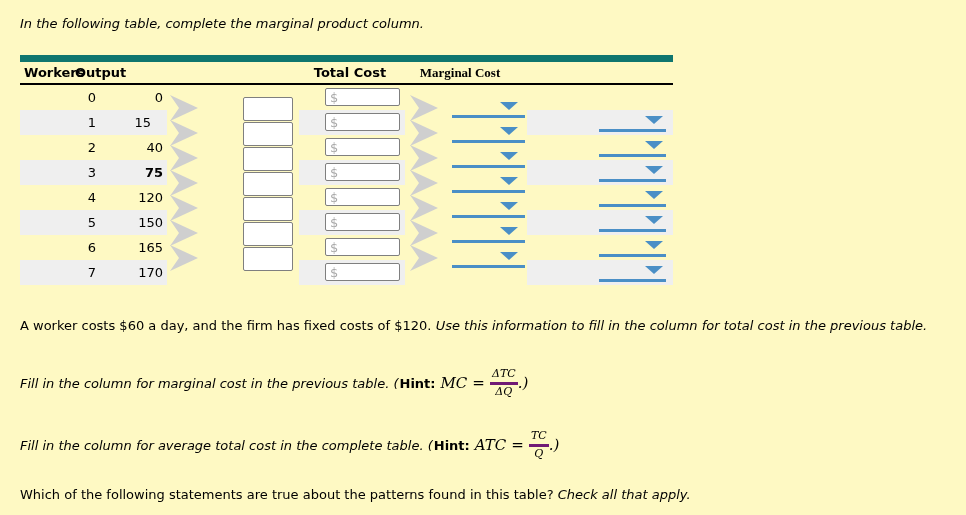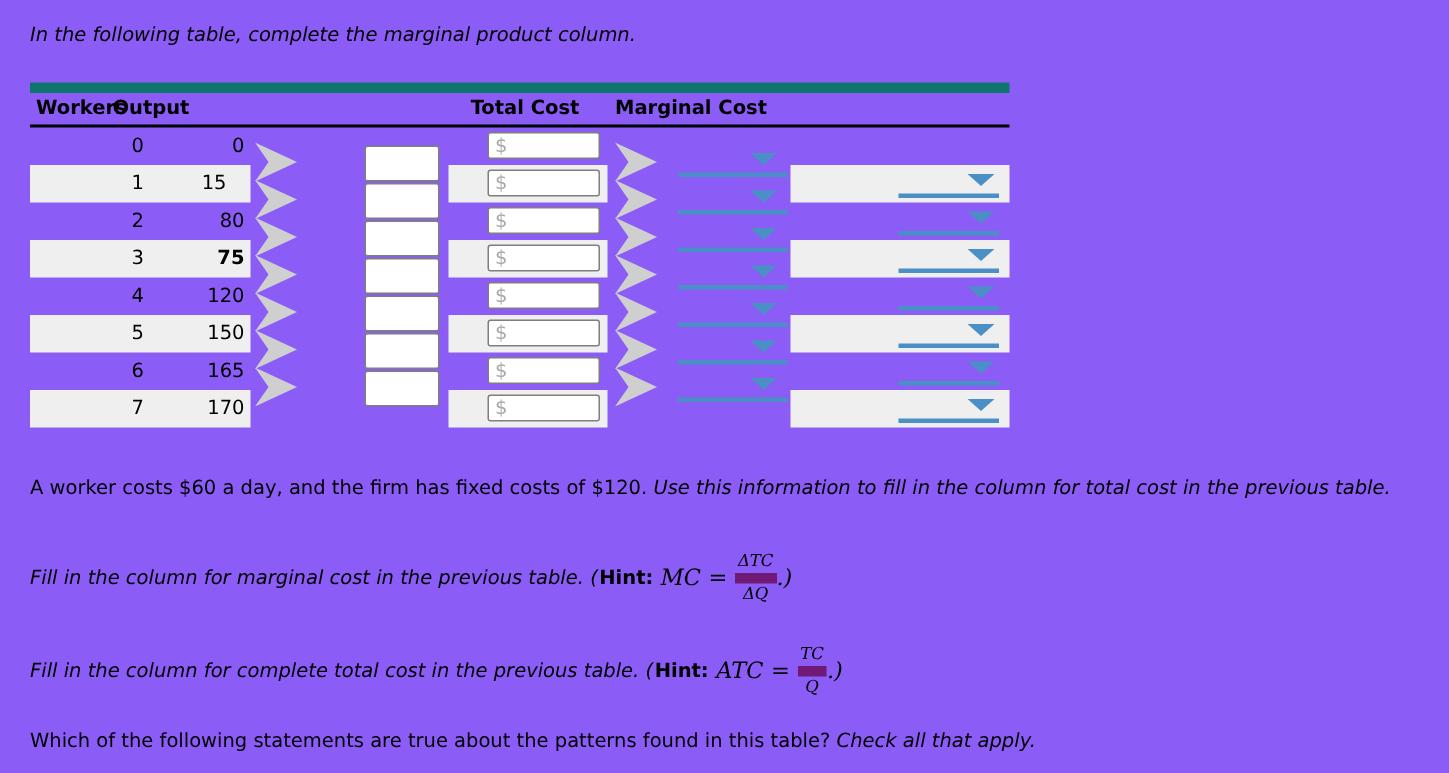--- a/index.html
+++ b/index.html
@@ -1,19 +1,19 @@
 <!DOCTYPE html>
 <html><head>
 <meta charset="utf-8">
 <style>
   html,body { margin:0; padding:0; background:#fff; }
   .page {
     position:relative; width:966px; height:515px; overflow:hidden;
     font-family:"DejaVu Sans","Liberation Sans",sans-serif;
-    font-size:13px; color:#000; background:#8b5cf6;
+    font-size:13px; color:#000; background:#fef9c3;
     --blue:#4a8fc6; --stripe:#efefef; --chev:#cfcfcf; --bbord:#7f7f7f;
   }
   .title { position:absolute; left:20px; top:16px; font-style:italic; }
   
   .tbl { position:absolute; left:20px; top:55px; width:653px; height:225px;
          border-top:7px solid #0f766e; }
   .hdr-cell { position:absolute; top:2px; height:18px; line-height:18px;
               font-weight:bold; text-align:center; white-space:nowrap; }
   .hdr-line { position:absolute; left:0; top:21px; width:653px; height:2px; background:#000; }
   .stripe { position:absolute; height:25px; background:var(--stripe); }
@@ -32,52 +32,52 @@
   .para { position:absolute; left:20px; width:930px; line-height:17px; }
   .it { font-style:italic; }
   .flexrow { display:flex; align-items:center; }
   .hint { font-weight:bold; margin:0 5px 0 1px; }
   .math { font-family:"DejaVu Serif","Liberation Serif",serif; font-style:italic;
           font-size:15px; }
   .meq { margin:0 5px; }
   .frac { display:inline-block; text-align:center;
           font-family:"DejaVu Serif","Liberation Serif",serif; font-style:italic;
           font-size:11px; line-height:1.15; }
-  .frac .num { display:block; border-bottom:7px solid #701a75; padding:0 2px 1px 2px; }
+  .frac .num { display:block; border-bottom:3px solid #701a75; padding:0 2px 1px 2px; }
   .frac .den { display:block; padding-top:1px; }
 </style>
 </head>
 <body>
 
 <div class="page" style="--blue: #4a8fc6; --stripe: #efefef; --chev: #cfcfcf; --bbord: #7f7f7f;">
 
   <div class="title">In the following table, complete the marginal product column.</div>
 
   <div class="tbl" id="tbl">
     <div class="hdr-line"></div>
 
   <div class="hdr-cell" style="left: 0px; width: 80px; text-align: left; padding-left: 4px;">Workers</div>
       <div class="hdr-cell" style="left: 55px; width: 50px; text-align: center; padding-left: 0px;">Output</div>
       <div class="hdr-cell" style="left: 290px; width: 80px; text-align: center; padding-left: 0px;">Total Cost</div>
-      <div class="hdr-cell" style="left: 390px; width: 100px; text-align: center; padding-left: 0px;">Marginal Cost</div>
+      <div class="hdr-cell" style="left: 390px; width: 100px; text-align: center; padding-left: 0px; font-family: Liberation Serif, serif;">Marginal Cost</div>
       <div class="num-cell" style="left: 0px; top: 23px; width: 76px;">0</div>
       <div class="num-cell" style="left: 80px; top: 23px; width: 63px;">0</div>
       <input class="box-input" type="text" placeholder="$" style="left: 305px; top: 26px; width: 75px; height: 18px;">
       <div class="stripe" style="left: 0px; top: 48px; width: 147px;"></div>
       <div class="stripe" style="left: 279px; top: 48px; width: 106px;"></div>
       <div class="stripe" style="left: 507px; top: 48px; width: 146px;"></div>
       <div class="num-cell" style="left: 0px; top: 48px; width: 76px;">1</div>
       <div class="num-cell" style="left: 68px; top: 48px; width: 63px;">15</div>
       <input class="box-input" type="text" placeholder="$" style="left: 305px; top: 51px; width: 75px; height: 18px;">
       <div class="dd" style="left: 579px; top: 54px; width: 67px;">
         <span class="dd-tri" style="right:3px"></span>
         <span class="dd-line"></span>
       </div>
       <div class="num-cell" style="left: 0px; top: 73px; width: 76px;">2</div>
-      <div class="num-cell" style="left: 80px; top: 73px; width: 63px;">80</div>
+      <div class="num-cell" style="left: 80px; top: 73px; width: 63px;">40</div>
       <input class="box-input" type="text" placeholder="$" style="left: 305px; top: 76px; width: 75px; height: 18px;">
       <div class="dd" style="left: 579px; top: 79px; width: 67px;">
         <span class="dd-tri" style="right:3px"></span>
         <span class="dd-line"></span>
       </div>
       <div class="stripe" style="left: 0px; top: 98px; width: 147px;"></div>
       <div class="stripe" style="left: 279px; top: 98px; width: 106px;"></div>
       <div class="stripe" style="left: 507px; top: 98px; width: 146px;"></div>
       <div class="num-cell" style="left: 0px; top: 98px; width: 76px;">3</div>
       <div class="num-cell" style="left: 80px; top: 98px; width: 63px; font-weight: bold;">75</div>
@@ -210,21 +210,21 @@
       <span class="math">MC</span>
       <span class="math meq">=</span>
       <span class="frac">
         <span class="num">ΔTC</span>
         <span class="den">ΔQ</span>
       </span>
       <span class="math">.)</span>
   </div>
 
   <div class="para flexrow" style="top:430px">
-    <span class="it">Fill in the column for complete total cost in the previous table. (</span>
+    <span class="it">Fill in the column for average total cost in the complete table. (</span>
       <b class="hint">Hint:</b>
       <span class="math">ATC</span>
       <span class="math meq">=</span>
       <span class="frac">
         <span class="num">TC</span>
         <span class="den">Q</span>
       </span>
       <span class="math">.)</span>
   </div>
 

